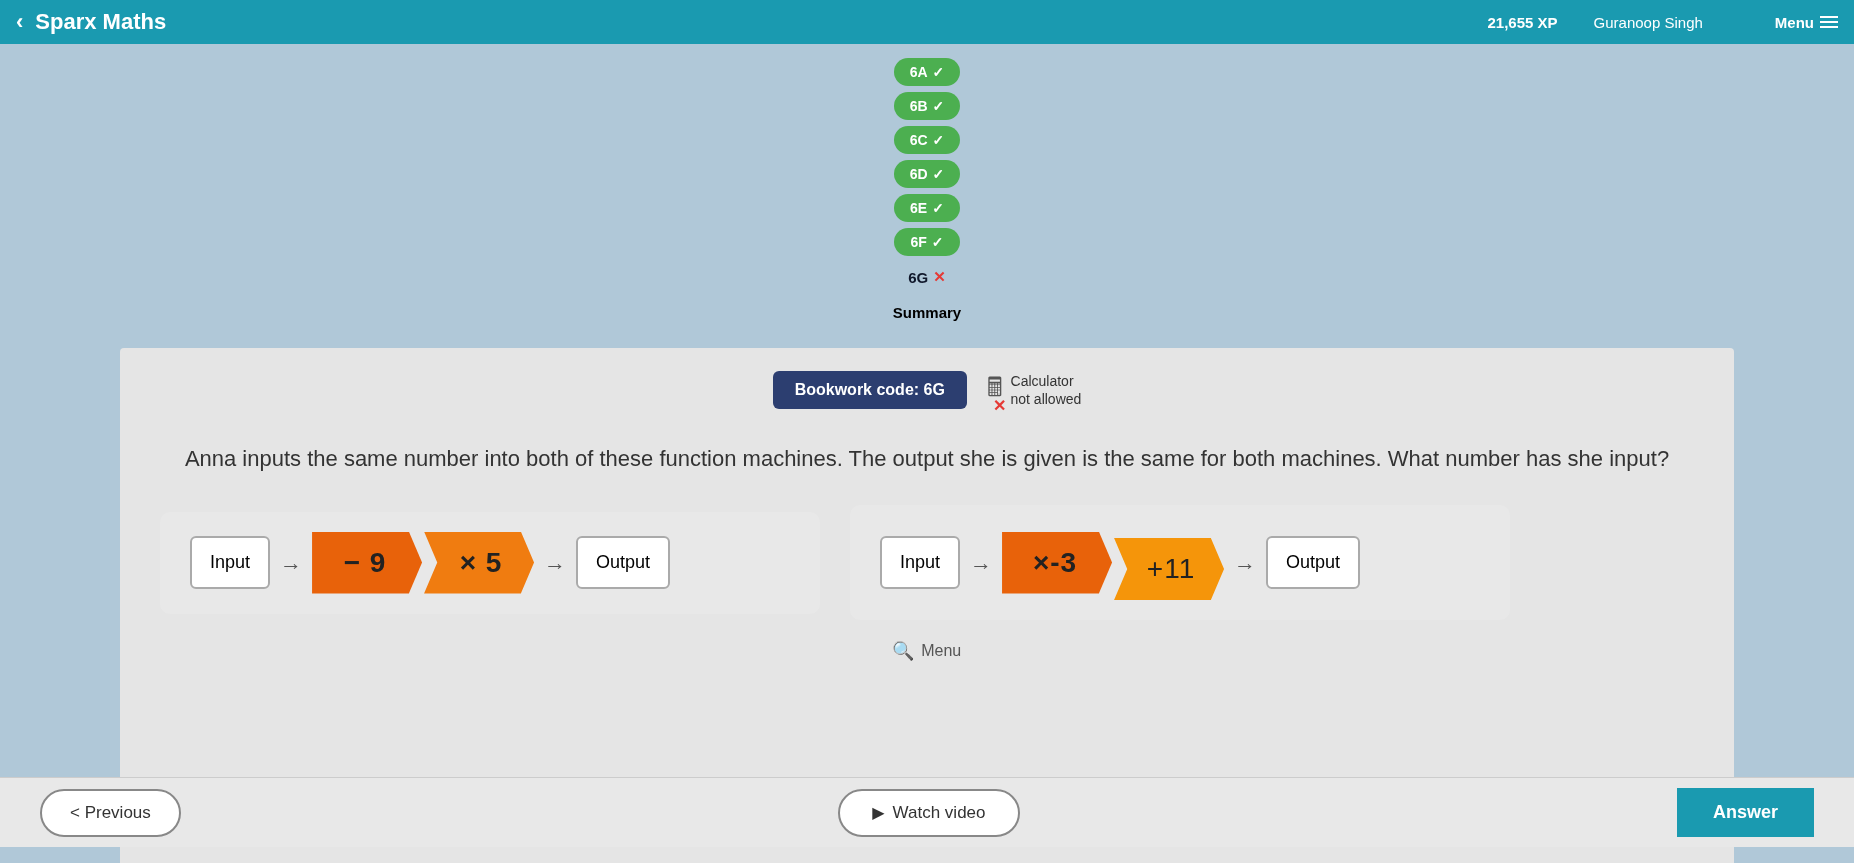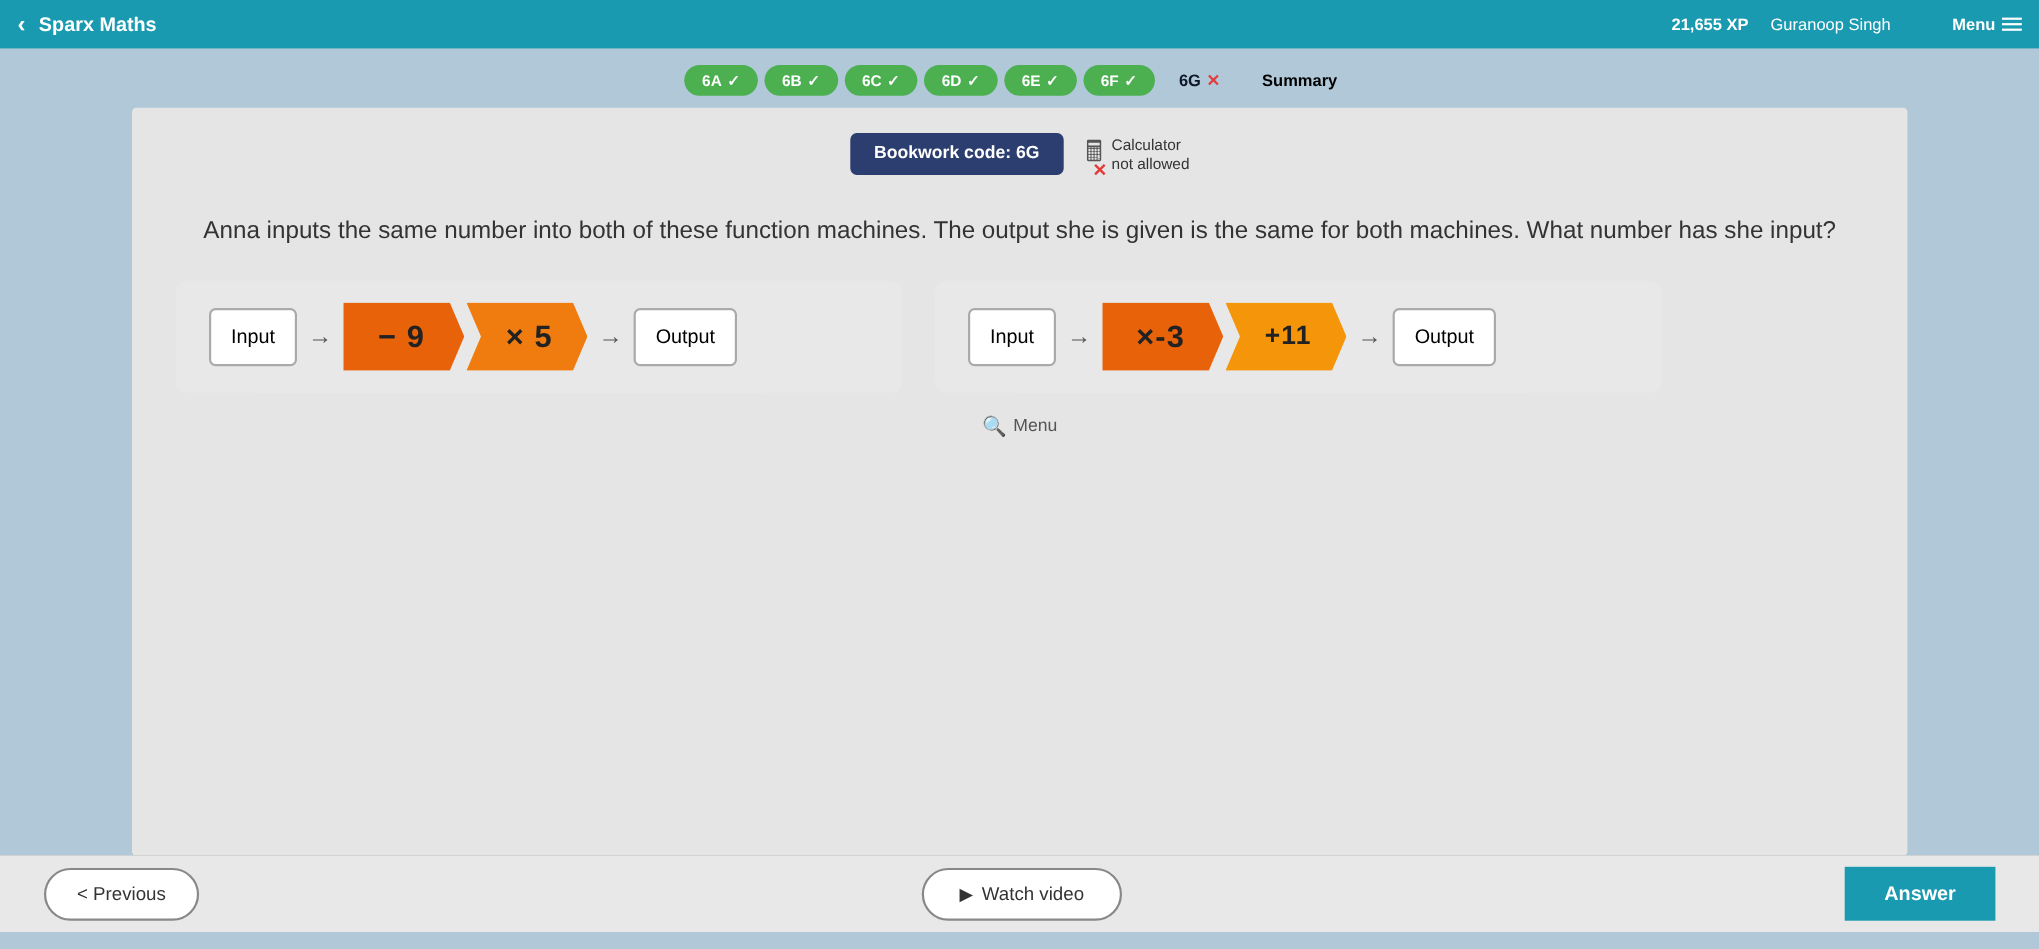--- a/index.html
+++ b/index.html
@@ -26,27 +26,27 @@
       gap: 12px;
     }
     .back-arrow {
       color: white;
       font-size: 22px;
       cursor: pointer;
       font-weight: bold;
     }
     .brand-title {
       color: white;
-      font-size: 18px;
+      font-size: 22px;
       font-weight: 700;
     }
     .header-right {
       display: flex;
       align-items: center;
-      gap: 20px;
+      gap: 36px;
       color: white;
       font-size: 15px;
     }
     .xp-text { font-weight: 600; }
     .user-name { font-weight: 500; }
     .menu-btn {
       color: white;
       font-size: 15px;
       font-weight: 600;
       cursor: pointer;
@@ -66,22 +66,23 @@
       height: 2px;
       background: white;
     }
 
     
     .nav-tabs {
       display: flex;
       justify-content: center;
       align-items: center;
       gap: 6px;
-      padding: 14px 0 10px 0;
+      padding: 14px 0 21px 0;
       background: transparent;
+      flex-direction: column;
     }
     .tab-pill {
       padding: 6px 16px;
       border-radius: 20px;
       font-size: 14px;
       font-weight: 700;
       cursor: pointer;
       display: flex;
       align-items: center;
       gap: 5px;
@@ -371,21 +372,21 @@
       <div class="func-chevron func-chevron-first orange-dark" style="font-size:28px; font-weight:900; letter-spacing:1px;">− 9</div>
       <div class="func-chevron orange-medium" style="font-size:28px; font-weight:900; letter-spacing:1px; margin-left:2px;">× 5</div>
       <span class="arrow" style="margin:0 10px; font-size:22px; font-weight:900; color:#555;">→</span>
       <div class="box-label">Output</div>
     </div>
 
     <div class="machine-row">
       <div class="box-label">Input</div>
       <span class="arrow" style="margin:0 10px; font-size:22px; font-weight:900; color:#555;">→</span>
       <div class="func-chevron func-chevron-first orange-dark" style="font-size:28px; font-weight:900; letter-spacing:1px;">×-3</div>
-      <div class="func-chevron orange-light" style="font-size:24px; font-weight:700; letter-spacing:1px; margin-left:2px;">+11</div>
+      <div class="func-chevron orange-light" style="font-size:28px; font-weight:400; letter-spacing:1px; margin-left:2px;margin-top:13px;">+11</div>
       <span class="arrow" style="margin:0 10px; font-size:22px; font-weight:900; color:#555;">→</span>
       <div class="box-label">Output</div>
     </div>
   </div>
 
   <div class="zoom-btn">
     <span class="zoom-icon">🔍</span>
     <span>Menu</span>
   </div>
 

